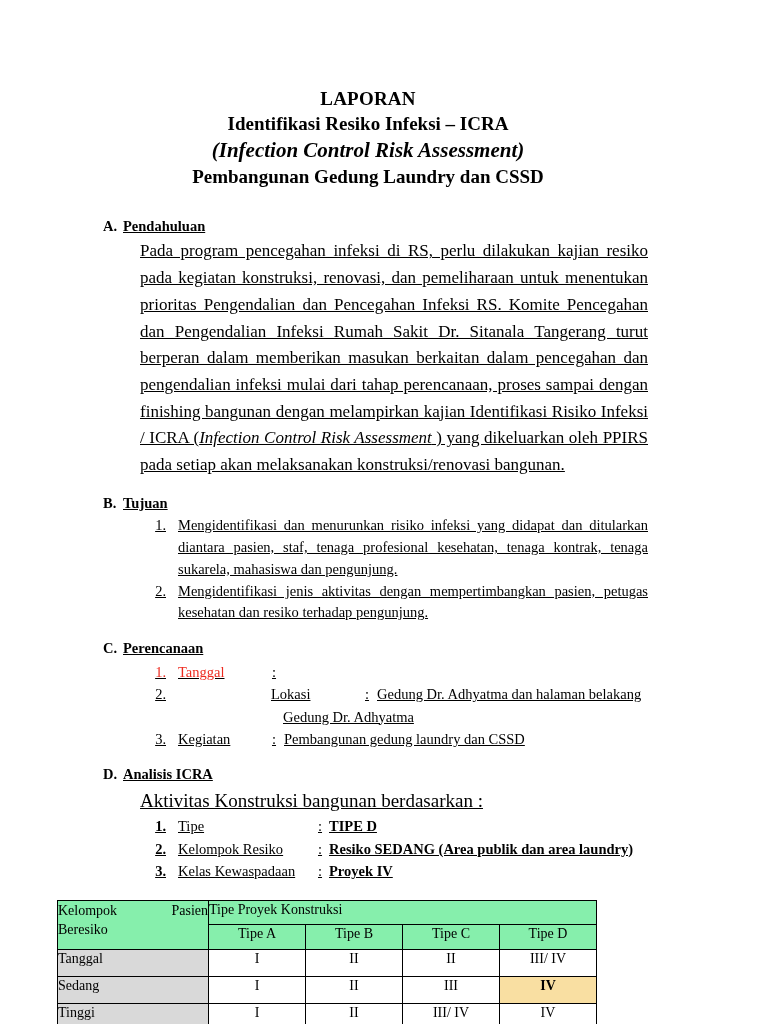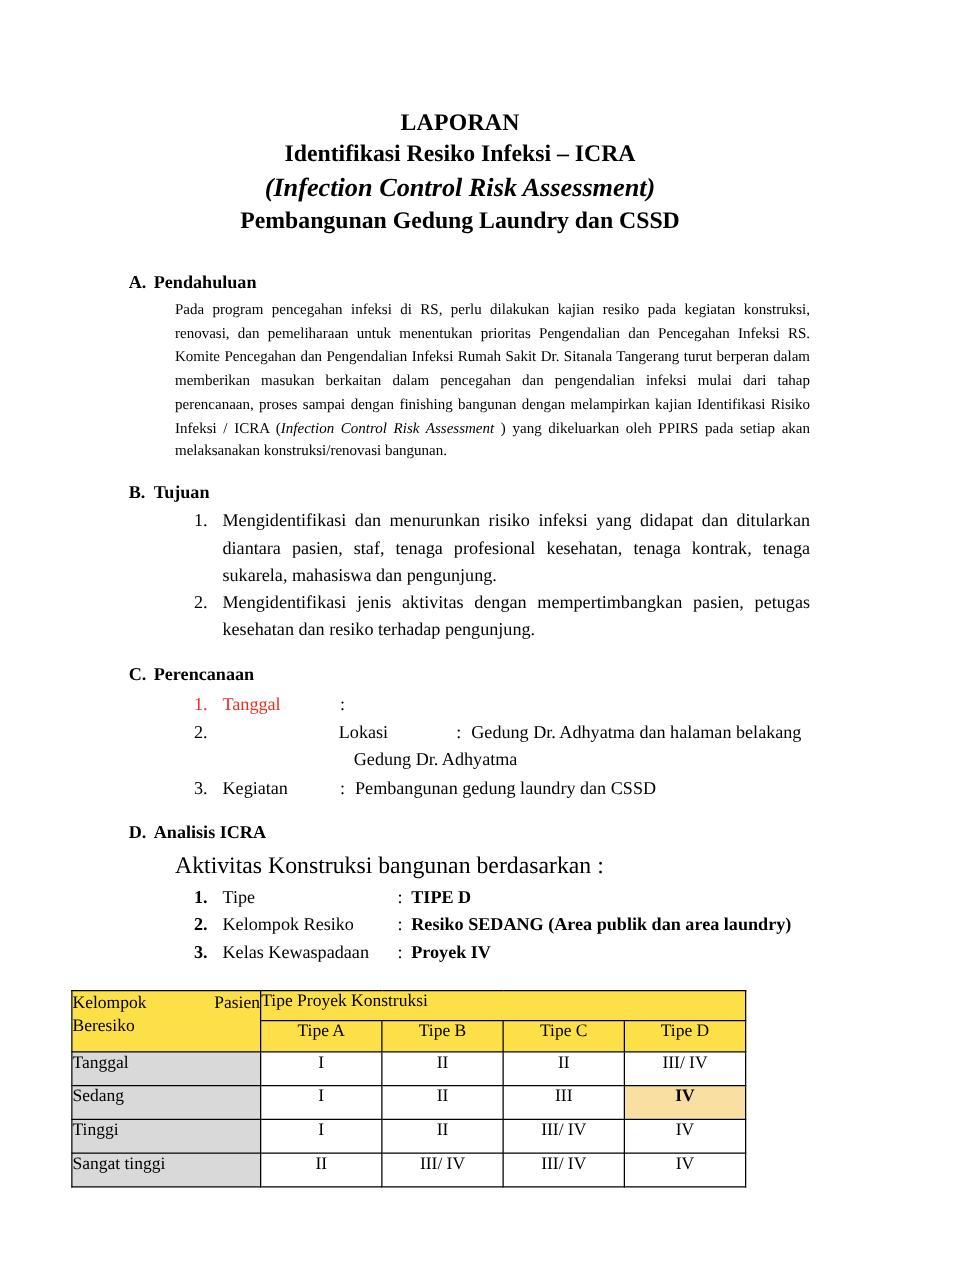--- a/index.html
+++ b/index.html
@@ -36,33 +36,33 @@
   .title-2 { font-size: 19px; }
   .title-3 { font-size: 21px; font-style: italic; }
   .title-4 { font-size: 19px; }
 
   
   .content {
     margin-top: 26px;
     padding-left: 103px;
     padding-right: 88px;
   }
-  .section { margin-bottom: 2px; }
+  .section { margin-bottom: 2px; text-decoration: underline; }
   .sec-head {
     font-weight: bold;
     font-size: 14.5px;
     line-height: 1.5;
     margin-bottom: 1px;
   }
   .sec-head .letter {
     display: inline-block;
     width: 20px;
   }
   .body-para {
-    font-size: 12px;
+    font-size: 17px;
     line-height: 1.57;
     text-align: justify;
     margin-left: 37px;
   }
   .body-para .ital { font-style: italic; }
 
   
   .num-list {
     margin-left: 37px;
     font-size: 14.5px;
@@ -173,21 +173,21 @@
     width: 540px;
     table-layout: fixed;
     font-size: 14px;
   }
   table.icra td, table.icra th {
     border: 1px solid #000000;
     padding: 0;
     vertical-align: top;
     font-weight: normal;
   }
-  .hdr-gray { background: #fde047; }
+  .hdr-gray { background: #86efac; }
   .col-gray { background: #d9d9d9; }
   .cell-hl  { background: #f9dfa2; }
 
   .th-rowspan {
     padding: 6px 8px 6px 8px;
     text-align: justify;
     text-align-last: justify;
     line-height: 1.38;
     height: 48px;
   }

